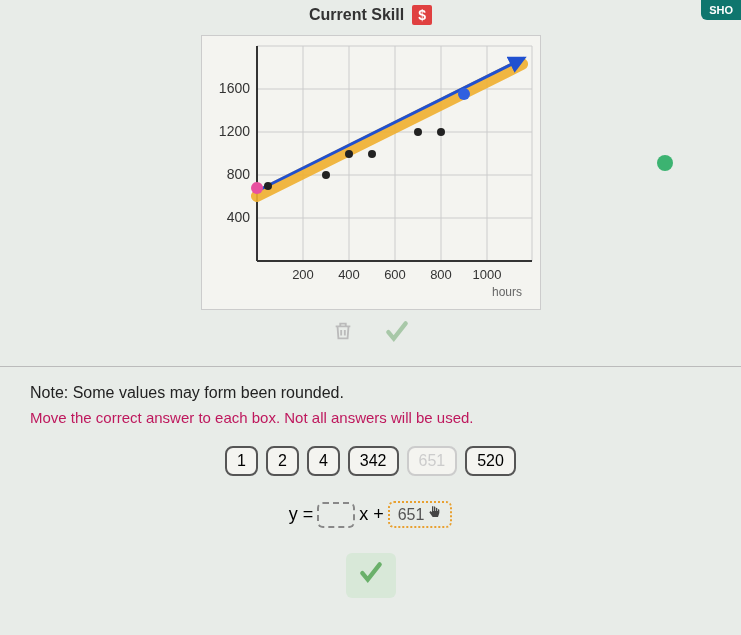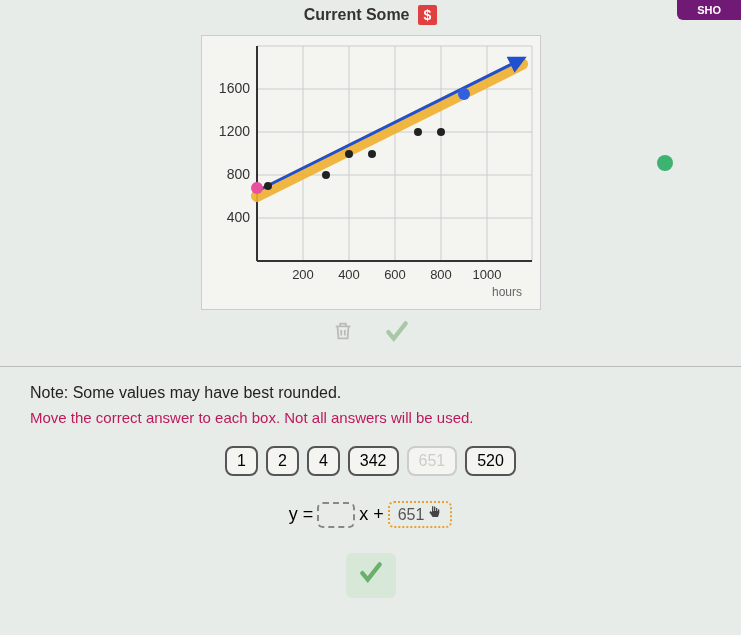--- a/index.html
+++ b/index.html
@@ -28,24 +28,24 @@
       color: white;
       font-weight: bold;
       padding: 2px 6px;
       font-size: 14px;
       border-radius: 2px;
     }
     .show-btn {
       position: absolute;
       right: 0;
       top: 0;
-      background: #701a75;
+      background: #0f766e;
       color: white;
       font-weight: bold;
-      padding: 4px 20px;
+      padding: 4px 8px;
       font-size: 11px;
       border-radius: 0 0 0 6px;
     }
     .chart-area {
       display: flex;
       justify-content: center;
       margin-top: 5px;
     }
     .chart-svg {
       background: #f4f4f0;
@@ -148,21 +148,21 @@
       padding: 6px 12px;
       font-size: 26px;
       color: #6ab06a;
       cursor: pointer;
     }
   </style>
 </head>
 <body>
 
 <div class="header">
-  <span class="skill-label">Current Some</span>
+  <span class="skill-label">Current Skill</span>
   <span class="skill-badge">$</span>
 </div>
 <div class="show-btn">SHO</div>
 
 <div class="chart-area">
   <svg class="chart-svg" width="340" height="275">
 
     <g>
 
       <line x1="55" y1="10" x2="55" y2="225" stroke="#bbb"></line>
@@ -228,21 +228,21 @@
   <span class="check-icon">
     <svg width="26" height="26" viewBox="0 0 24 24" fill="none" stroke="#a8c8a8" stroke-width="4" stroke-linecap="round">
         <path d="M4 13l5 6L20 5"></path>
       </svg>
   </span>
 </div>
 
 <div class="divider"></div>
 
 <div class="question">
-  <div>Note: Some values may have best rounded.</div>
+  <div>Note: Some values may form been rounded.</div>
 </div>
 <div class="instruction">Move the correct answer to each box. Not all answers will be used.</div>
 
 <div class="tiles">
   <div class="tile">1</div>
   <div class="tile">2</div>
   <div class="tile">4</div>
   <div class="tile">342</div>
   <div class="tile used">651</div>
   <div class="tile">520</div>

